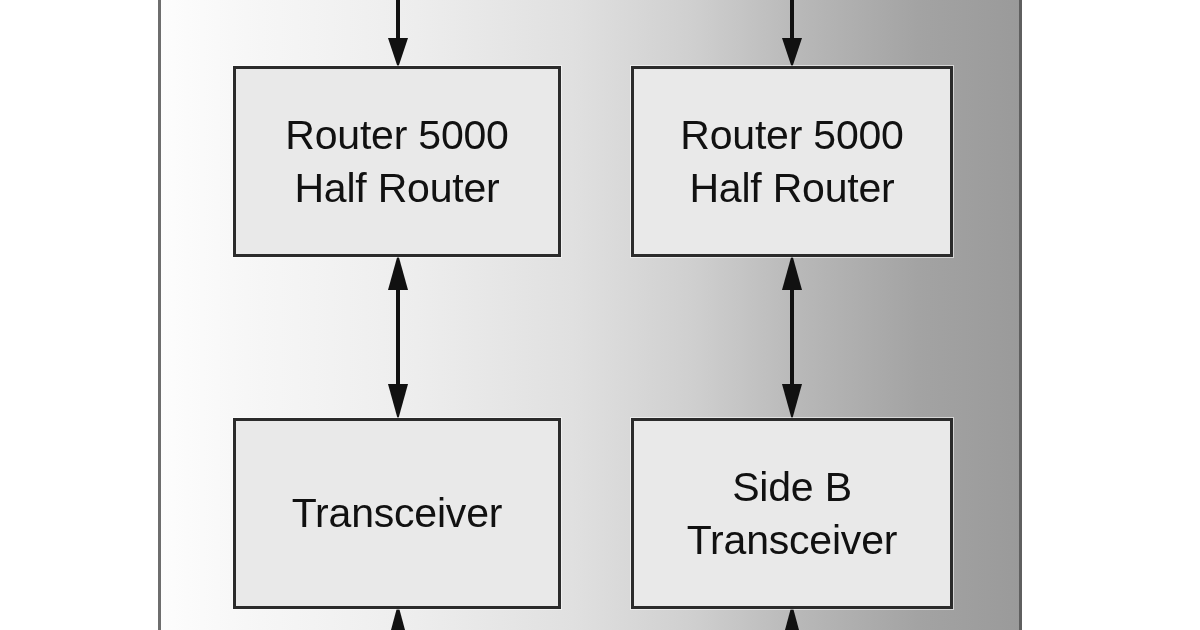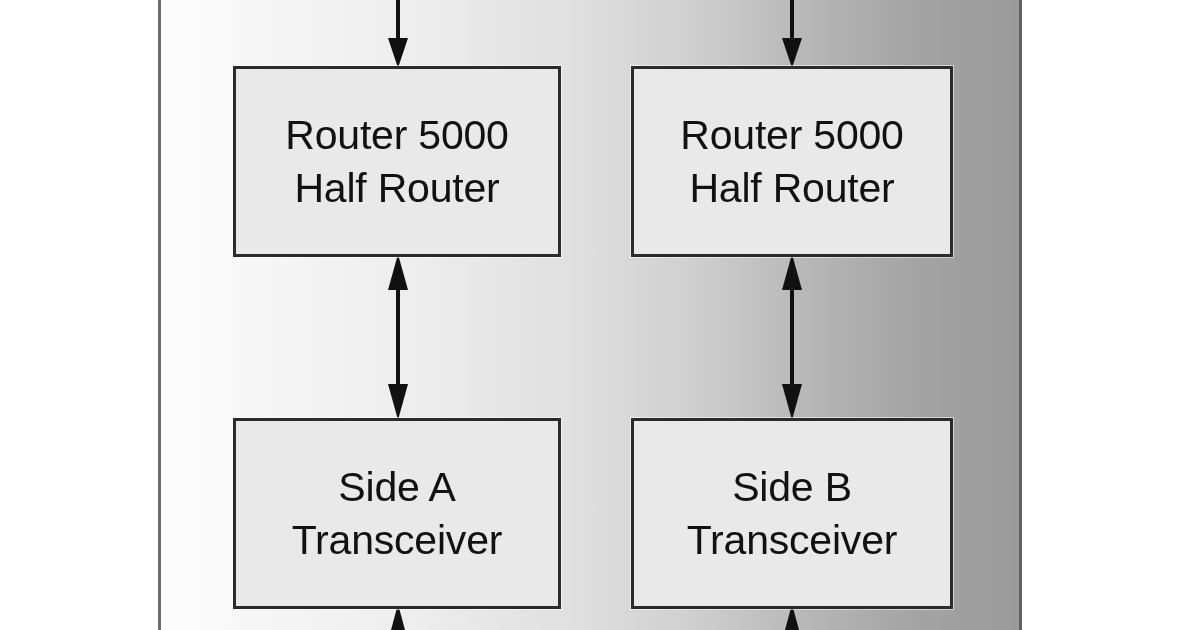--- a/index.html
+++ b/index.html
@@ -147,21 +147,20 @@
     <span class="line1">Router 5000</span>
     <span class="line2">Half Router</span>
   </div>
 
   <div class="node" id="node-router-b">
     <span class="line1">Router 5000</span>
     <span class="line2">Half Router</span>
   </div>
 
   <div class="node" id="node-xcvr-a">
-    <span class="line1">Side A</span>
     <span class="line2">Transceiver</span>
   </div>
 
   <div class="node" id="node-xcvr-b">
     <span class="line1">Side B</span>
     <span class="line2">Transceiver</span>
   </div>
 
 </div>
 

